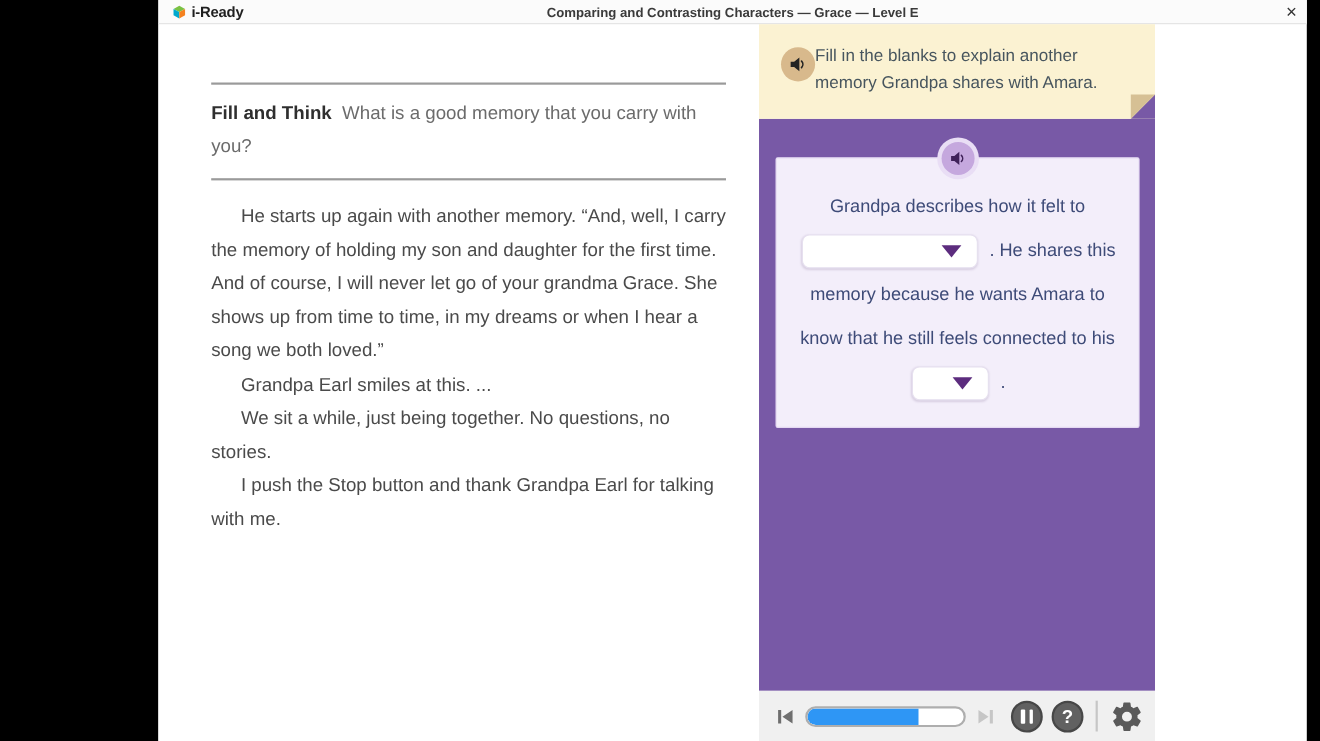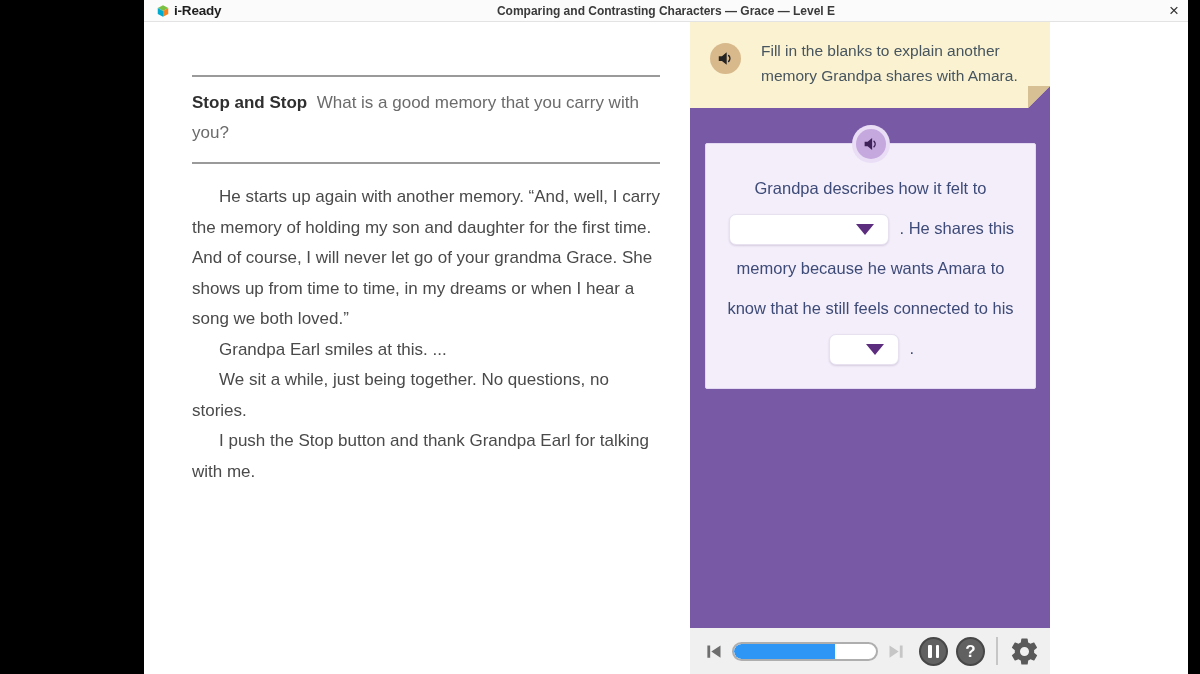--- a/index.html
+++ b/index.html
@@ -29,21 +29,21 @@
   .rule-bottom { margin-top: 14px; }
   .stop-think { margin-top: 11px; font-size: 17px; line-height: 30px; color: #6b6b6b; }
   .stop-think b { color: #2f2f2f; }
   .passage-text { margin-top: 18px; font-size: 17px; line-height: 30.5px; color: #4a4a4a; }
   .passage-text p { text-indent: 27px; }
 
   
   .activity-panel { width: 360px; display: flex; flex-direction: column; min-height: 0; }
 
   .note { position: relative; background: #fbf2d2; padding: 17px 18px 20px 20px;
-    display: flex; gap: 20px; flex: 0 0 auto; }
+    display: flex; gap: 0; flex: 0 0 auto; }
   .note-audio { width: 31px; height: 31px; border-radius: 50%; background: #d8b98c;
     border: none; flex: 0 0 31px; display: flex; align-items: center; justify-content: center;
     cursor: pointer; margin-top: 4px; }
   .note-text { font-size: 15.5px; line-height: 24.5px; color: #47555e; max-width: 260px; }
   .fold-purple { position: absolute; right: 0; bottom: 0; width: 0; height: 0;
     border-left: 22px solid transparent; border-bottom: 22px solid #7859a6; }
   .fold-tan { position: absolute; right: 0; bottom: 0; width: 0; height: 0;
     border-right: 22px solid transparent; border-top: 22px solid #d6c094; }
 
   .purple-area { flex: 1; background: #7859a6; padding: 35px 14px 0 15px; min-height: 0; }
@@ -98,21 +98,21 @@
       <span class="brand-text">i-Ready</span>
     </div>
     <div class="win-title">Comparing and Contrasting Characters — Grace — Level E</div>
     <button class="close-btn">×</button>
   </header>
 
   <div class="main">
 
     <section class="passage-panel">
       <div class="rule rule-top"></div>
-      <p class="stop-think"><b>Stop and Stop</b>&nbsp; <span>What is a good memory that you carry with you?</span></p>
+      <p class="stop-think"><b>Fill and Think</b>&nbsp; <span>What is a good memory that you carry with you?</span></p>
       <div class="rule rule-bottom"></div>
       <div class="passage-text">
         <p>He starts up again with another memory. “And, well, I carry the memory of holding my son and daughter for the first time. And of course, I will never let go of your grandma Grace. She shows up from time to time, in my dreams or when I hear a song we both loved.”</p>
         <p>Grandpa Earl smiles at this. ...</p>
         <p>We sit a while, just being together. No questions, no stories.</p>
         <p>I push the Stop button and thank Grandpa Earl for talking with me.</p>
       </div>
     </section>
 
     <section class="activity-panel">

